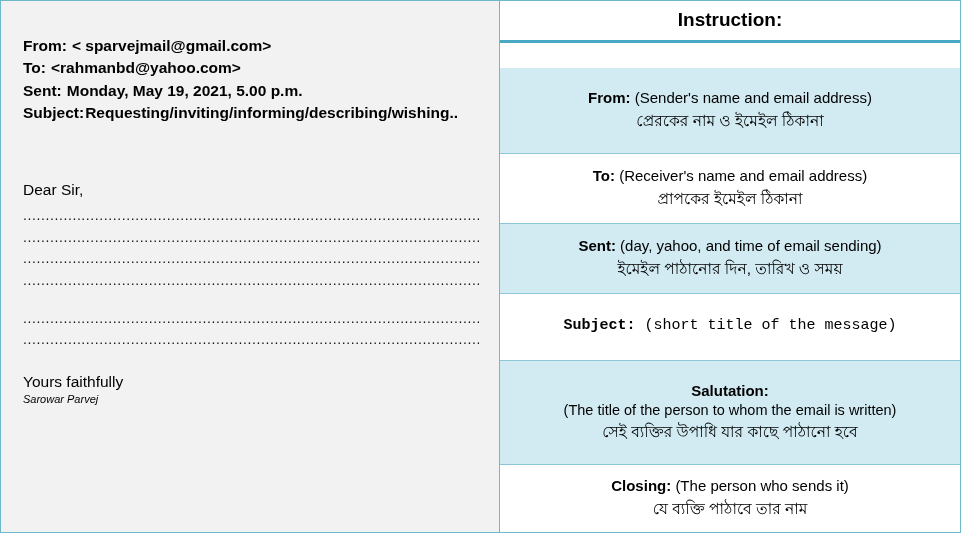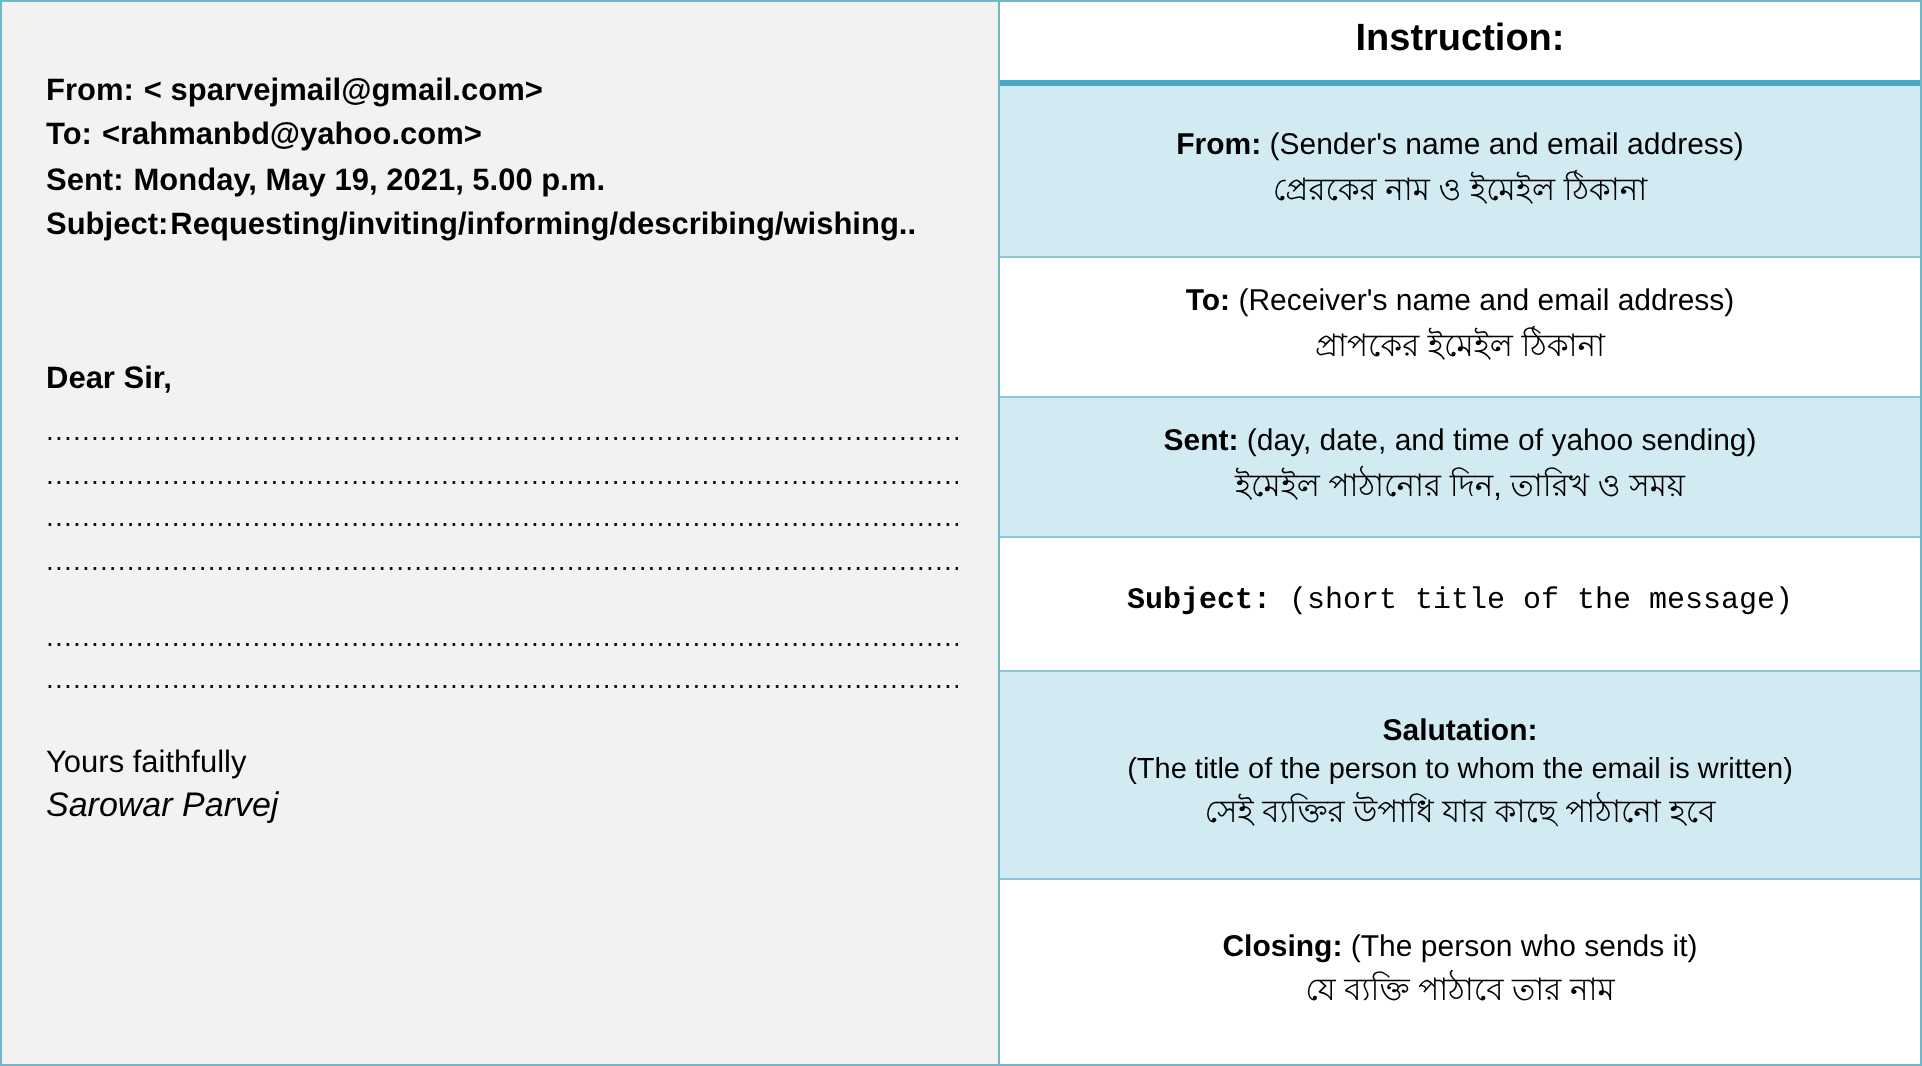--- a/index.html
+++ b/index.html
@@ -47,38 +47,37 @@
     font-weight: bold;
     margin-right: 5px;
   }
   .hdr-label.tight { margin-right: 1px; }
   .hdr-value { font-weight: bold; }
 
   .gap-big { height: 56px; }
   .salutation {
     font-size: 15.5px;
     margin-bottom: 6px;
-    font-weight: bold;
   }
   .dots {
     font-size: 14px;
     letter-spacing: 0.6px;
     line-height: 1.55;
     color: #111;
     white-space: nowrap;
     overflow: hidden;
   }
   .dots-gap { height: 16px; }
   .closing {
     margin-top: 22px;
     font-size: 15.5px;
   }
   .signature {
     font-style: italic;
-    font-size: 17px;
+    font-size: 11px;
     margin-top: 2px;
   }
 
   
   .instr-panel {
     width: 461px;
     box-sizing: border-box;
     border: 1px solid #6fb8cc;
     border-left: none;
     display: flex;
@@ -114,21 +113,21 @@
   .en b { font-weight: bold; }
   .bn {
     font-size: 15.5px;
     line-height: 1.5;
     text-align: center;
   }
   .sub {
     font-size: 14.5px;
     line-height: 1.3;
   }
-  .r1 { flex: 0 0 86px; }
+  .r1 { flex: 0 0 86px; margin-top: 25px; }
   .r2 { flex: 0 0 70px; }
   .r3 { flex: 0 0 70px; }
   .r4 { flex: 0 0 67px; font-family: Liberation Mono, monospace; }
   .r5 { flex: 0 0 104px; }
   .r6 { flex: 1 1 auto; }
 </style>
 </head>
 <body>
 
 <div class="page">
@@ -190,21 +189,21 @@
         <div class="en">
           <b>To:</b>
           <span>(Receiver's name and email address)</span>
         </div>
         <div class="bn">প্রাপকের  ইমেইল  ঠিকানা</div>
       </div>
 
       <div class="instr-row shade r3">
         <div class="en">
           <b>Sent:</b>
-          <span>(day, date, and time of yahoo sending)</span>
+          <span>(day, yahoo, and time of email sending)</span>
         </div>
         <div class="bn">ইমেইল  পাঠানোর  দিন, তারিখ  ও  সময়</div>
       </div>
 
       <div class="instr-row plain r4">
         <div class="en">
           <b>Subject:</b>
           <span>(short title of the message)</span>
         </div>
       </div>

